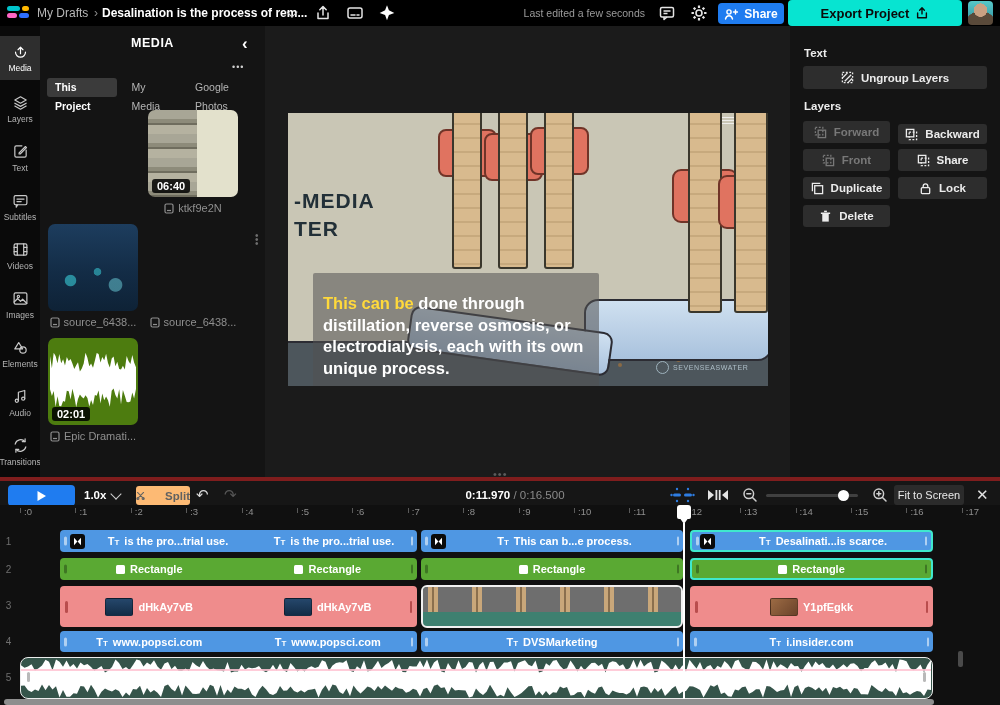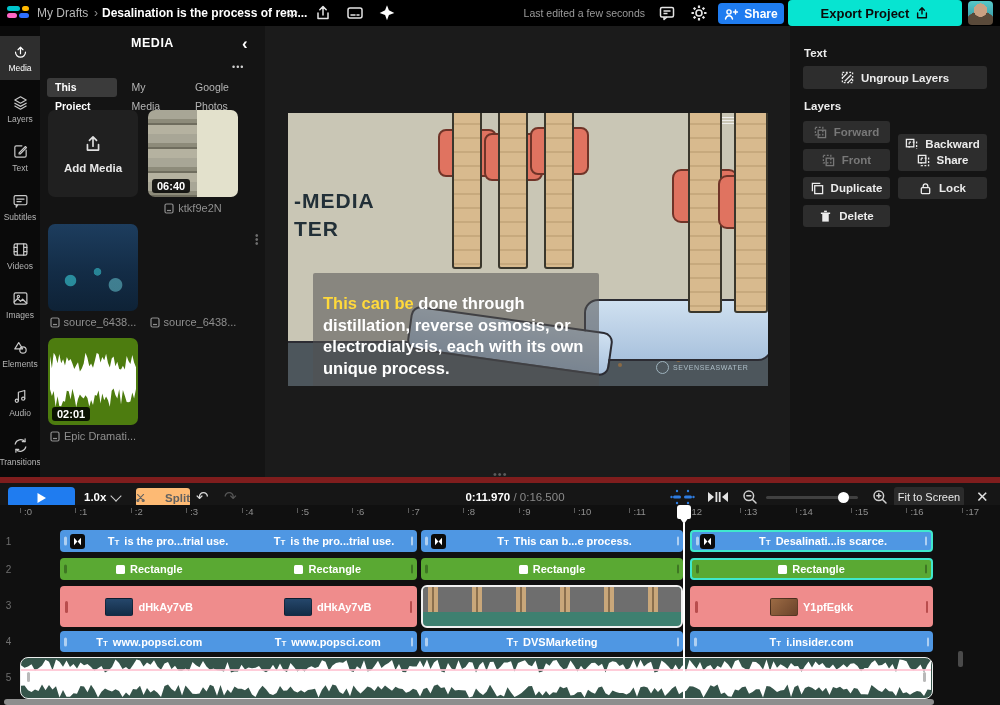--- a/index.html
+++ b/index.html
@@ -47,21 +47,21 @@
     font-size:16.5px;line-height:21.5px;font-weight:800;color:#fff;cursor:pointer;}
   #caption-box .hl{color:#ffd93b;}
   
   #right-panel{left:790px;top:26px;width:210px;height:679px;background:#141414;}
   .rp-label{color:#ededed;font-size:11.5px;font-weight:700;}
   .rp-btn{background:#2d2d2d;border-radius:3px;color:#ececec;font-size:11.5px;font-weight:700;display:flex;align-items:center;justify-content:center;gap:7px;cursor:pointer;}
   .rp-btn.disabled{color:#787878;}
   .rp-btn svg{stroke:#ececec;fill:none;stroke-width:1.4;}
   .rp-btn.disabled svg{stroke:#787878;}
   
-  #transport{left:0;top:477px;width:1000px;height:28px;background:#161616;border-top:6px solid #7f1d1d;}
+  #transport{left:0;top:477px;width:1000px;height:28px;background:#161616;border-top:4px solid #7f1d1d;}
   #play-btn{left:8px;top:4px;width:67px;height:21px;background:#1f7cf0;border-radius:4px;}
   .tr-txt{color:#fff;font-size:11.5px;line-height:28px;}
   #split-btn{left:136px;top:5px;width:54px;height:19px;background:#fdba74;border-radius:3px;color:#616161;font-size:11.5px;font-weight:700;display:flex;align-items:center;justify-content:center;gap:20px;cursor:pointer;}
   .tr-icon{cursor:pointer;}
   #fit-btn{left:894px;top:4px;width:70px;height:20px;background:#2b2b2b;border-radius:3px;color:#e8e8e8;font-size:11px;display:flex;align-items:center;justify-content:center;cursor:pointer;}
   
   #timeline{left:0;top:505px;width:1000px;height:200px;background:#101010;}
   .tick-bar{position:absolute;top:3px;width:1px;height:5px;background:#5a5a5a;}
   .tick-label{position:absolute;top:1px;font-size:9.5px;color:#8f8f8f;}
   .rownum{position:absolute;left:0;width:17px;text-align:center;color:#6f6f6f;font-size:10px;}
@@ -222,27 +222,20 @@
   <div id="media-panel" class="abs">
     <div id="media-title" class="abs">MEDIA</div>
     <span class="abs" style="left:202px;top:8px;color:#fff;font-size:17px;font-weight:700;cursor:pointer;">‹</span>
     <span class="abs" style="left:192px;top:36px;color:#cfcfcf;font-size:9px;letter-spacing:1px;cursor:pointer;">•••</span>
     <div class="abs" style="left:7px;top:52px;display:flex;gap:7px;">
       <div class="tab sel">This Project</div>
       <div class="tab">My Media</div>
       <div class="tab">Google Photos</div>
     </div>
 
-    <div class="abs card" style="left:8px;top:84px;background:#202020;display:flex;flex-direction:column;align-items:center;justify-content:center;gap:8px;">
-      <svg width="20" height="20" viewBox="0 0 18 18" stroke="#e0e0e0" fill="none" stroke-width="1.5" stroke-linecap="round" stroke-linejoin="round">
-          <path d="M9 11V3M5.8 5.8 9 2.6l3.2 3.2"></path>
-          <path d="M4 9.5v5h10v-5"></path>
-        </svg>
-      <span style="color:#e8e8e8;font-size:11.5px;font-weight:700;">Add Media</span>
-    </div>
 
     <div class="abs card" style="left:108px;top:84px;background:
         linear-gradient(90deg, rgba(0,0,0,0) 0 55%, #e3e1cc 55% 100%),
         repeating-linear-gradient(#a8a696 0 9px, #8d8b7a 9px 13px, #6f6d5e 13px 15px, #b5b2a0 15px 24px);">
       <span class="badge">06:40</span>
     </div>
     <div class="abs mname" style="left:108px;top:176px;">
       <svg width="10" height="11" viewBox="0 0 10 11" stroke="#8f8f8f" fill="none" stroke-width="1.2">
           <rect x="1" y="1" width="8" height="9" rx="1.5"></rect>
           <path d="M3 7.5h4"></path>
@@ -346,21 +339,21 @@
       <span>Ungroup Layers</span>
     </div>
     <span class="abs rp-label" style="left:14px;top:74px;">Layers</span>
     <div class="abs rp-btn disabled" style="left:13px;top:95px;width:87px;height:22px;">
       <svg width="13" height="13" viewBox="0 0 14 14">
           <rect x="1.5" y="1.5" width="8" height="8" stroke-dasharray="2 1.7"></rect>
           <rect x="4.5" y="4.5" width="8" height="8"></rect>
         </svg>
       <span>Forward</span>
     </div>
-    <div class="abs rp-btn" style="left:108px;top:108px;width:89px;height:20px;">
+    <div class="abs rp-btn" style="left:108px;top:98px;width:89px;height:20px;">
       <svg width="13" height="13" viewBox="0 0 14 14">
           <rect x="4.5" y="4.5" width="8" height="8" stroke-dasharray="2 1.7"></rect>
           <rect x="1.5" y="1.5" width="8" height="8"></rect>
         </svg>
       <span>Backward</span>
     </div>
     <div class="abs rp-btn disabled" style="left:13px;top:123px;width:87px;height:22px;">
       <svg width="13" height="13" viewBox="0 0 14 14">
           <rect x="1.5" y="1.5" width="8" height="8" stroke-dasharray="2 1.7"></rect>
           <rect x="4.5" y="4.5" width="8" height="8"></rect>

